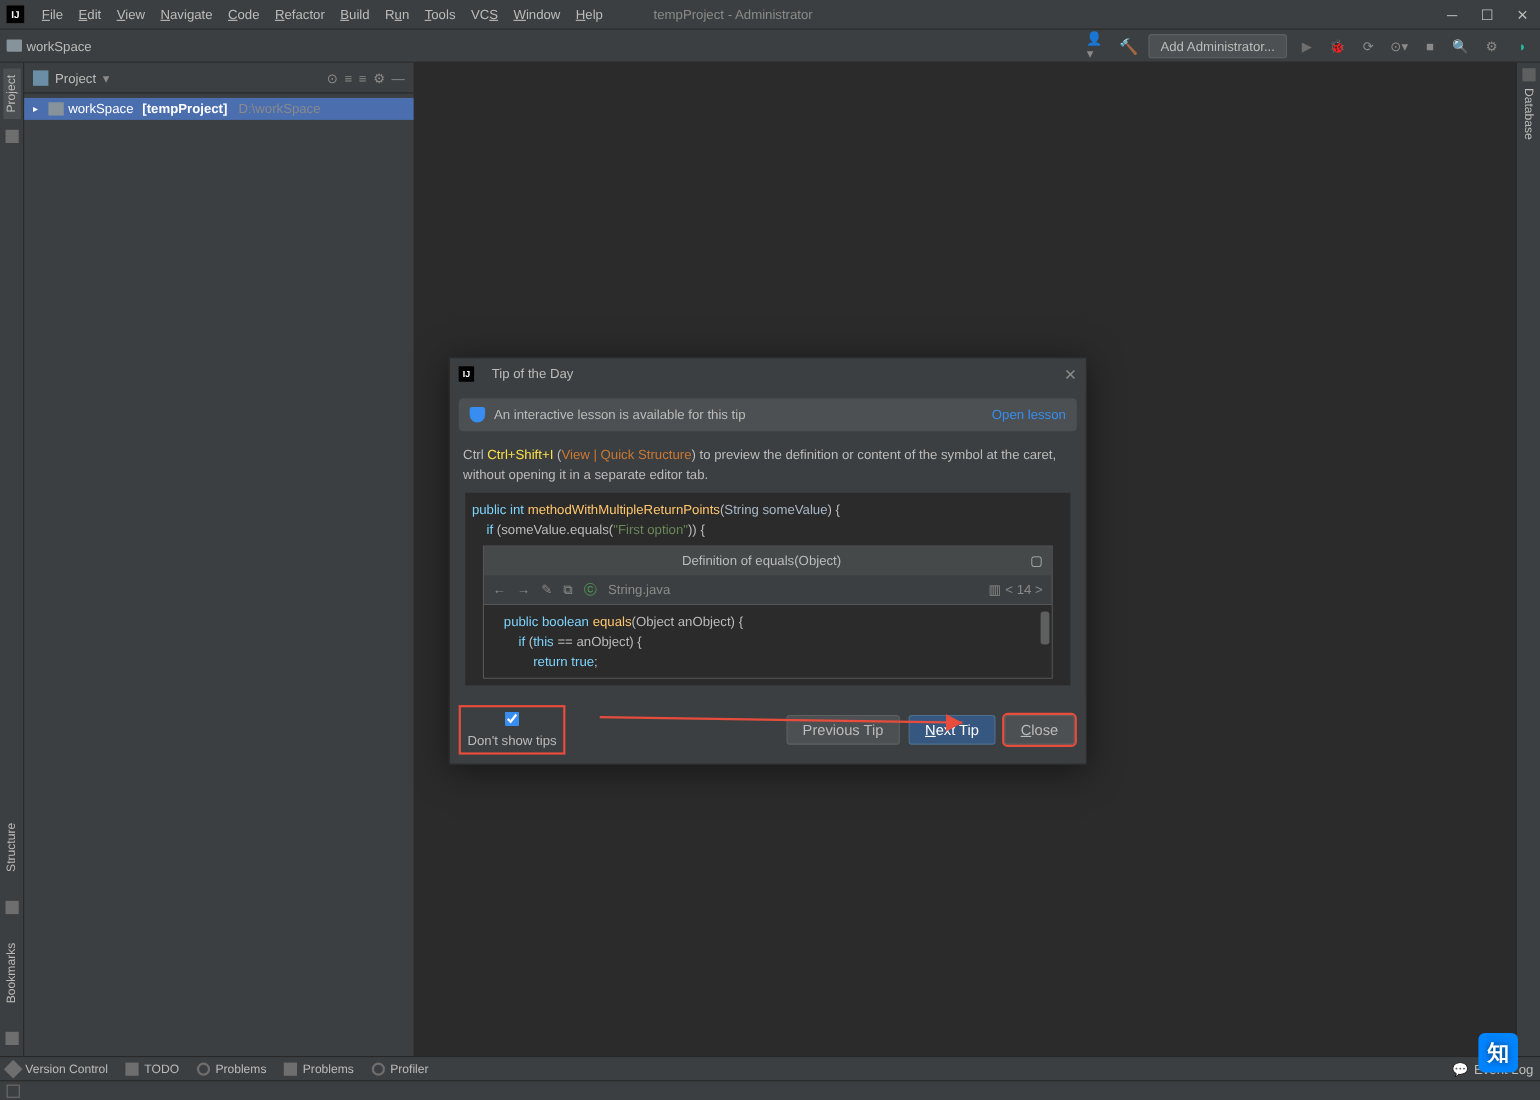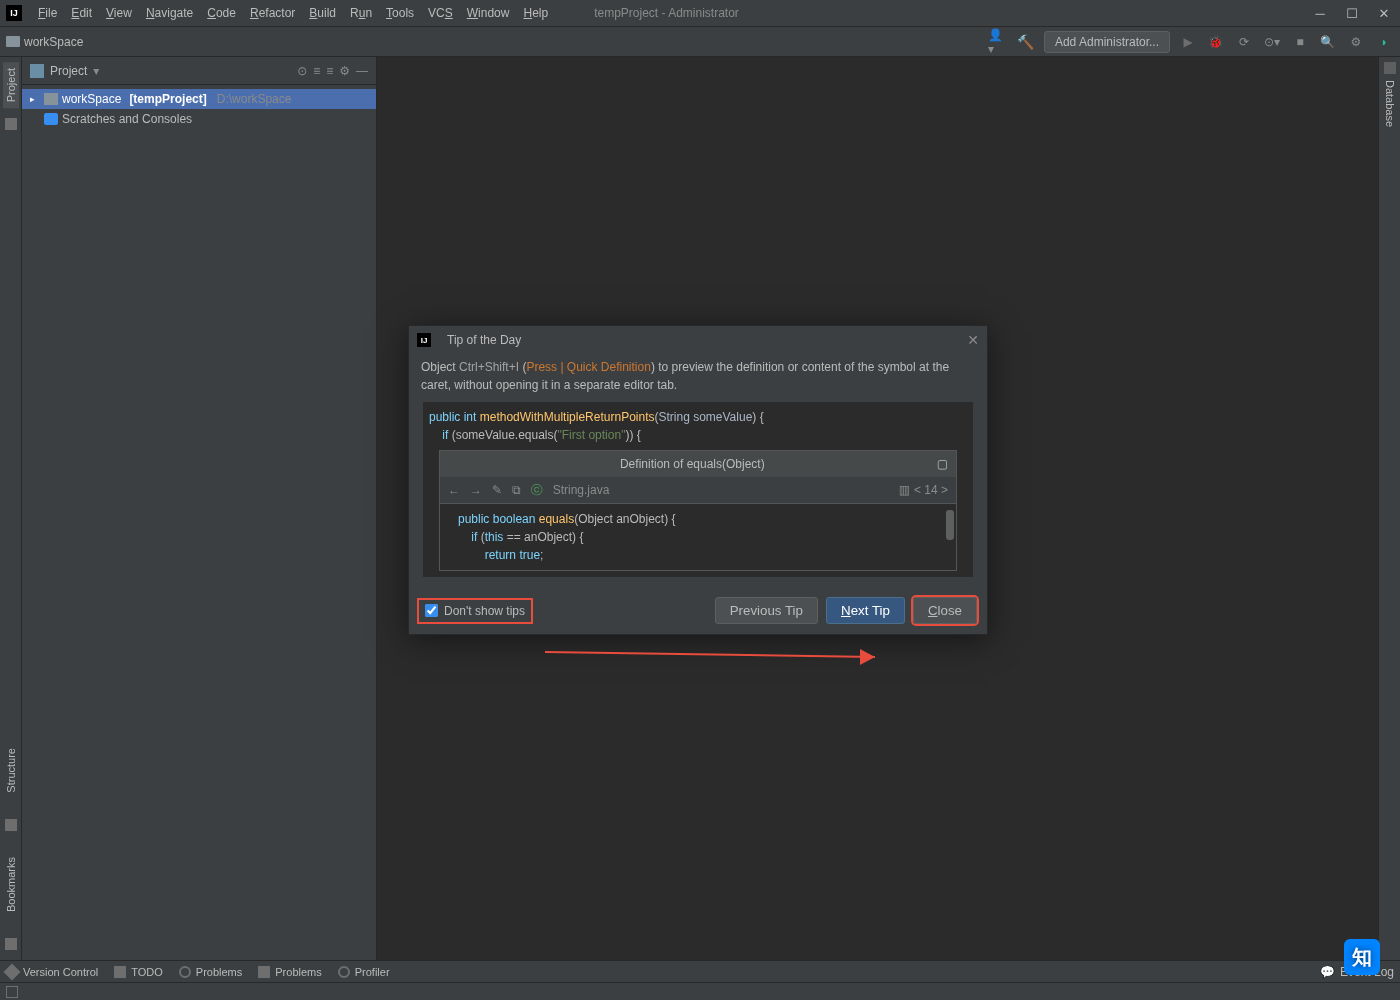--- a/index.html
+++ b/index.html
@@ -58,36 +58,36 @@
 .statusbar { height:18px; background:#3c3f41; border-top:1px solid #282828; display:flex; align-items:center; padding:0 6px; }
 
 
 .dialog { position:absolute; left:408px; top:325px; width:580px; background:#3c3f41; border:1px solid #282828; box-shadow:0 5px 30px rgba(0,0,0,0.5); }
 .dlg-title { height:28px; display:flex; align-items:center; padding:0 8px; background:#3c3f41; gap:6px; }
 .dlg-close { margin-left:auto; cursor:pointer; color:#8a8a8a; font-size:14px; }
 .dlg-lesson { margin:8px; padding:8px 10px; background:#4c5052; border-radius:4px; display:flex; align-items:center; gap:8px; }
 .dlg-lesson .cap { width:14px; height:14px; background:#378ef0; border-radius:2px 2px 7px 7px; }
 .open-link { margin-left:auto; color:#378ef0; cursor:pointer; }
 .dlg-body { padding:4px 12px 10px; font-size:12px; color:#bbbbbb; line-height:1.5; }
-.kbd { color:#a3a3a3; }
+.kbd { color:#fde047; }
 .menuref { color:#cc7832; }
 .dlg-code { margin:8px 2px 0; background:#2b2b2b; padding:6px; font-family:Consolas,monospace; font-size:12px; }
 .kw { color:#7dd3fc; }
 .fn { color:#ffc66d; }
 .ty { color:#a9b7c6; }
 .str { color:#6a8759; }
 .def-popup { margin:6px 10px 0; background:#3c3f41; border:1px solid #555; }
 .def-head { padding:4px 8px; background:#45494a; display:flex; align-items:flex-start; }
 .def-head span.t { flex:1; text-align:center; color:#bbbbbb; }
 .def-tool { padding:4px 8px; display:flex; align-items:center; gap:10px; color:#8a8a8a; border-bottom:1px solid #555; }
 .def-tool .nav { margin-left:auto; display:flex; align-items:center; gap:4px; }
 .def-code { padding:6px 18px; font-family:Consolas,monospace; font-size:12px; background:#2b2b2b; line-height:1.5; position:relative; }
 .def-scroll { position:absolute; right:2px; top:6px; width:8px; height:30px; background:#5e6060; border-radius:3px; }
 .dlg-foot { padding:10px; display:flex; align-items:center; gap:8px; background:#3c3f41; }
-.chk { display:flex; align-items:center; gap:6px; padding:4px 6px; }
+.chk { display:flex; align-items:center; gap:6px; padding:4px 6px;flex-direction:column; }
 .chk input { accent-color:#378ef0; }
 .hl-red { outline:2px solid #e74c3c; }
 .dlg-btns { margin-left:auto; display:flex; gap:8px; }
 .btn { padding:5px 14px; background:#4c5052; border:1px solid #5e6060; border-radius:3px; color:#bbbbbb; cursor:pointer; }
 .btn.primary { background:#365880; border-color:#4c708c; color:#fff; }
 
 
 .arrow { position:absolute; pointer-events:none; }
 .arrow-line { stroke:#e74c3c; stroke-width:2; fill:none; }
 .arrow-head { fill:#e74c3c; }
@@ -171,25 +171,20 @@
       </div>
     </div>
     <div class="tree">
       <div class="tree-row sel">
         <span class="caret">▸</span>
         <span class="t-icon proj-icon"></span>
         <span>workSpace</span>
         <span class="proj-name" style="margin-left:4px">[tempProject]</span>
         <span class="proj-path">D:\workSpace</span>
       </div>
-      <div class="tree-row">
-        <span class="caret"></span>
-        <span class="t-icon scratch-icon"></span>
-        <span>Scratches and Consoles</span>
-      </div>
     </div>
   </div>
 
   <div class="editor"></div>
 
   <div class="right-gutter">
     <div class="sq-icon" style="background:#5e6060"></div>
     <div class="vtab" style="transform:none">Database</div>
   </div>
 </div>
@@ -224,22 +219,27 @@
 <div class="statusbar">
   <span style="width:12px;height:12px;border:1px solid #6e6e6e"></span>
 </div>
 
 <div class="dialog">
   <div class="dlg-title">
     <span class="app-icon" style="width:14px;height:14px;font-size:8px">IJ</span>
     <span>Tip of the Day</span>
     <span class="dlg-close">✕</span>
   </div>
+  <div class="dlg-lesson">
+    <span class="cap"></span>
+    <span>An interactive lesson is available for this tip</span>
+    <span class="open-link">Open lesson</span>
+  </div>
   <div class="dlg-body">
-    <span>Object </span><span class="kbd">Ctrl+Shift+I</span> (<span class="menuref">Press | Quick Definition</span><span>) to preview the definition or content of the symbol at the caret, without opening it in a separate editor tab.</span>
+    <span>Ctrl </span><span class="kbd">Ctrl+Shift+I</span> (<span class="menuref">View | Quick Structure</span><span>) to preview the definition or content of the symbol at the caret, without opening it in a separate editor tab.</span>
     <div class="dlg-code">
       <div><span class="kw">public</span> <span class="kw">int</span> <span class="fn">methodWithMultipleReturnPoints</span>(<span class="ty">String someValue</span>) {</div>
       <div>&nbsp;&nbsp;&nbsp;&nbsp;<span class="kw">if</span> (someValue.equals(<span class="str">"First option"</span>)) {</div>
       <div class="def-popup">
         <div class="def-head">
           <span class="t">Definition of equals(Object)</span>
           <span>▢</span>
         </div>
         <div class="def-tool">
           <span>←</span>

